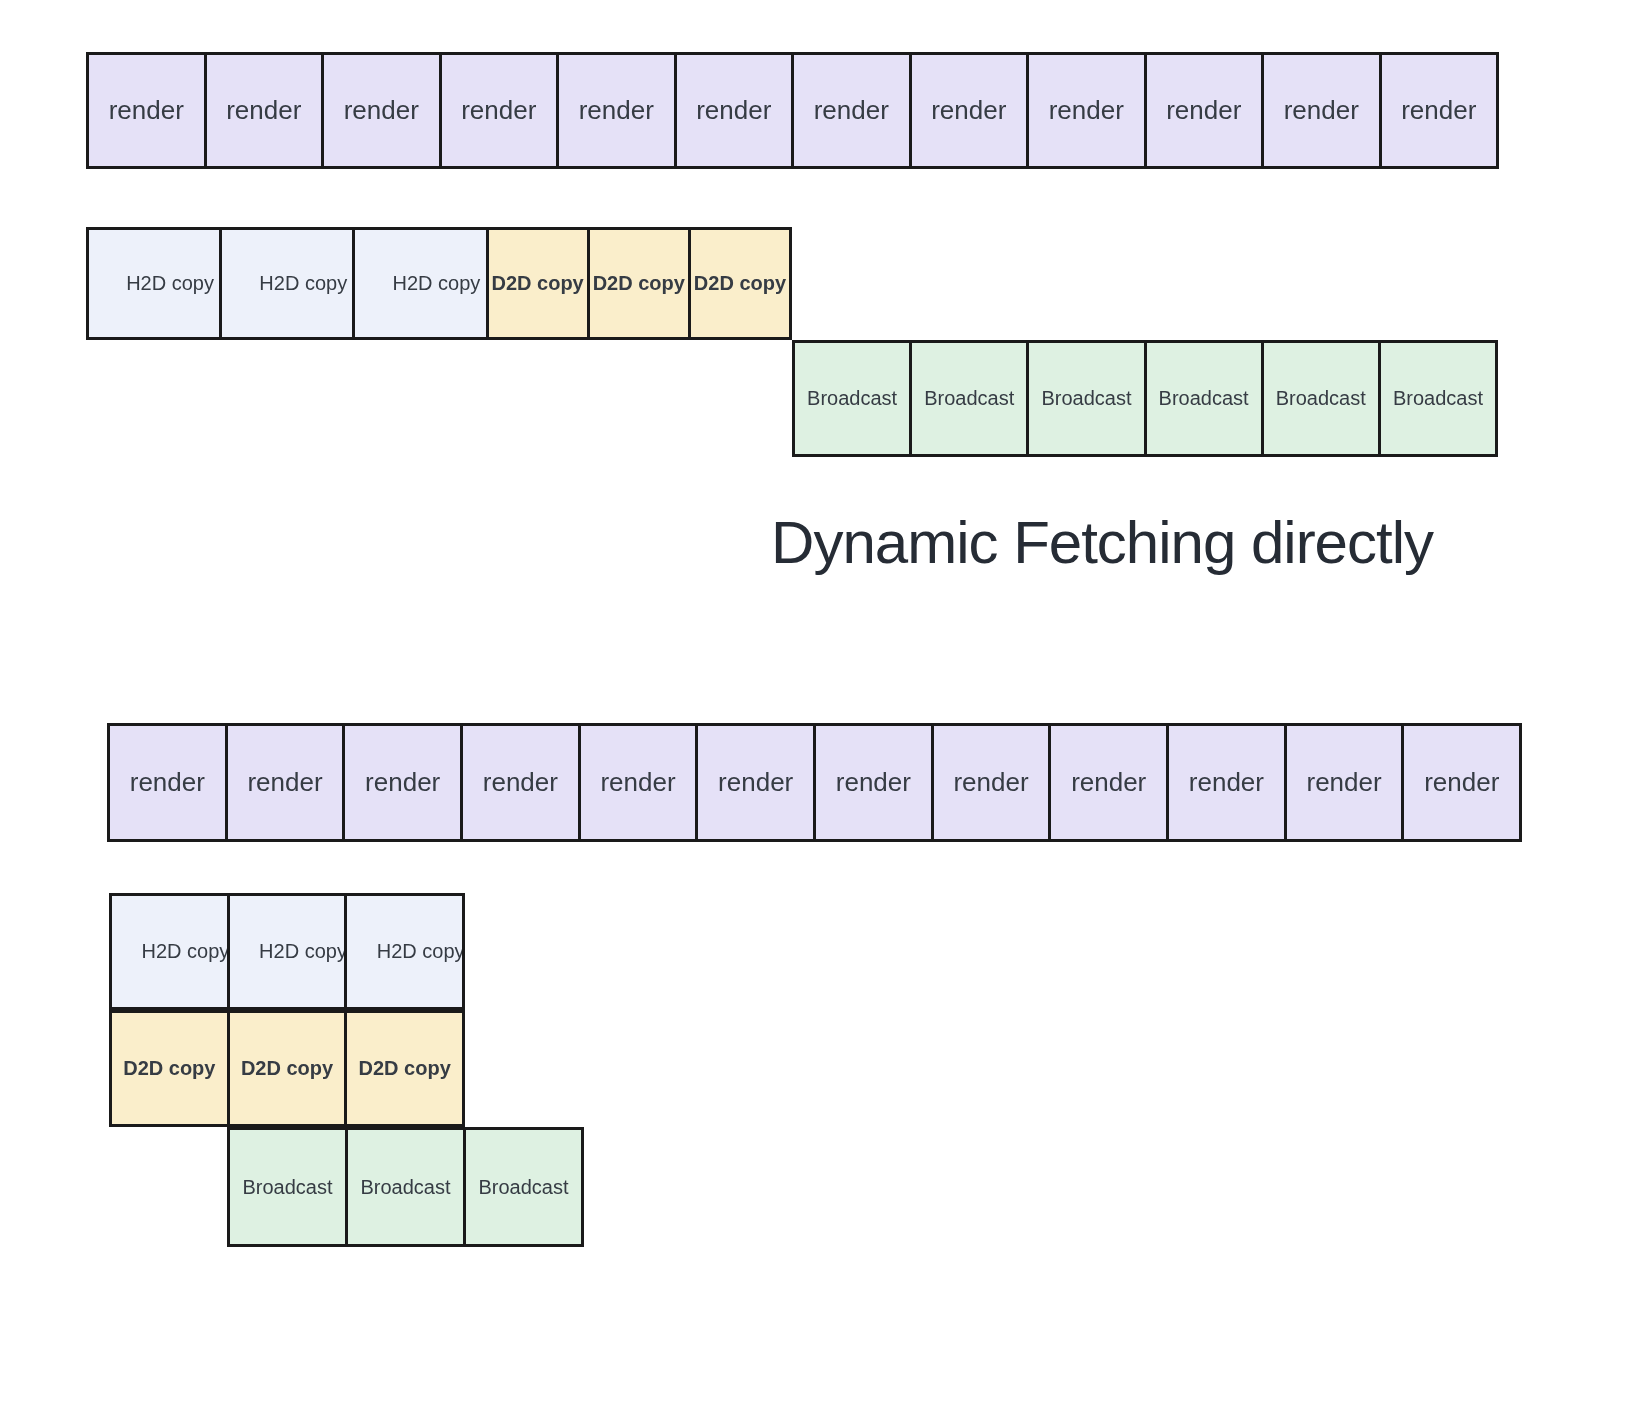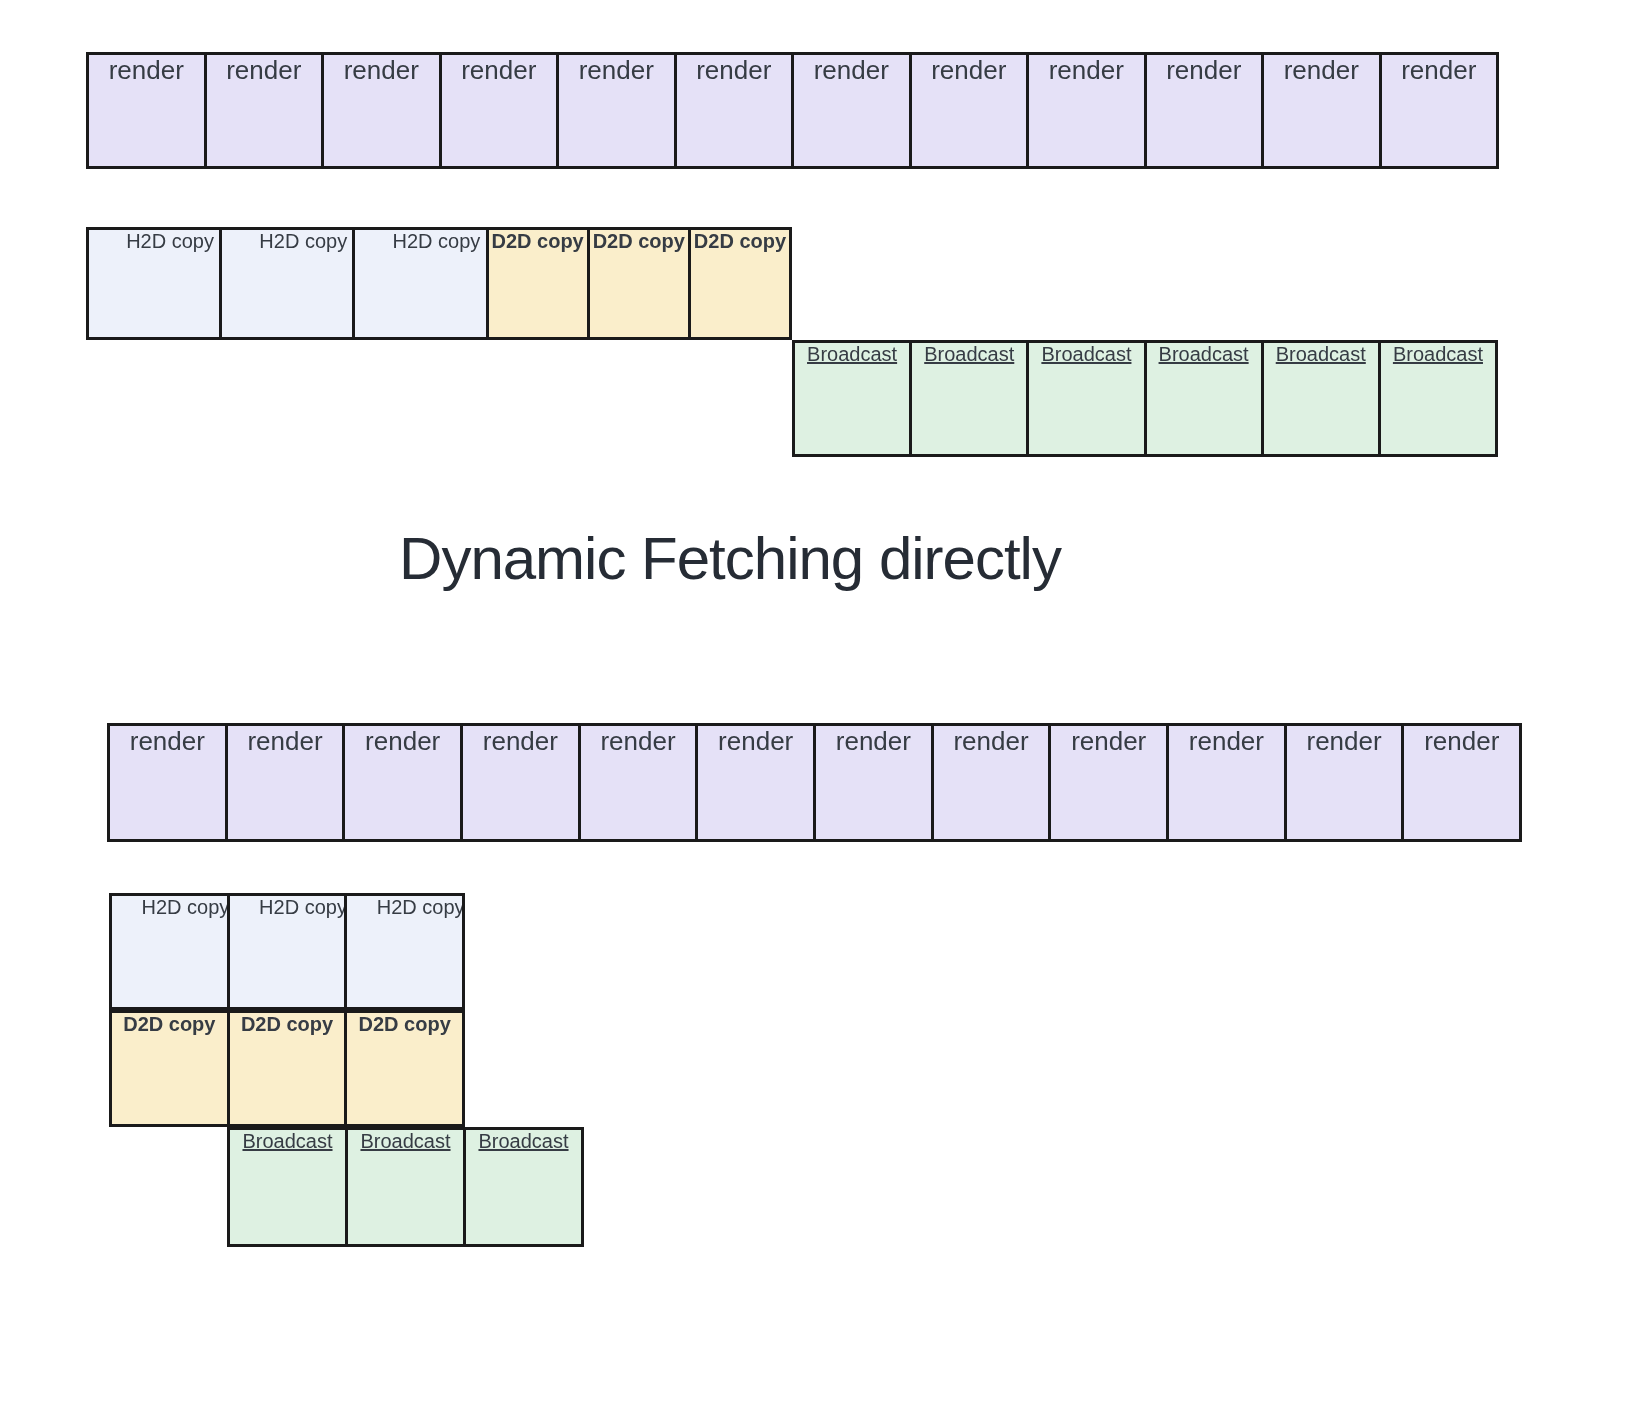--- a/index.html
+++ b/index.html
@@ -14,46 +14,46 @@
   .row {
     position: absolute;
     display: flex;
     box-sizing: border-box;
     border: 3px solid var(--border, #1a1a1a);
     background: #ffffff;
   }
   .box {
     flex: 1 1 0;
     display: flex;
-    align-items: flex-start;
+    align-items: center;
     justify-content: center;
     color: var(--box_text, #363c44);
     white-space: nowrap;
     overflow: hidden;
   }
   .box + .box { border-left: 3px solid var(--border, #1a1a1a); }
   .box.render    { background: var(--render_fill, #e5e1f7);  font-size: 26px; }
   .box.h2d       { background: var(--h2d_fill, #edf1fa);     font-size: 20px; padding-left: 32px; }
   .box.d2d       { background: var(--d2d_fill, #faeecb);     font-size: 20px; font-weight: bold; }
-  .box.broadcast { background: var(--broadcast_fill, #def1e2); font-size: 20px; text-decoration: underline; }
+  .box.broadcast { background: var(--broadcast_fill, #def1e2); font-size: 20px; }
 
   .section-title {
     position: absolute;
     text-align: center;
     color: var(--title_text, #262c35);
     font-size: 60px;
     line-height: 1.15;
     letter-spacing: -1px;
   }
 
   
   #s1-render    { left: 86px;  top: 52px;   width: 1413px; height: 117px; }
   #s1-copy      { left: 86px;  top: 227px;  width: 706px;  height: 113px; }
   #s1-broadcast { left: 792px; top: 340px;  width: 706px;  height: 117px; }
-  #s1-title     { left: 27px;  top: 524px;  width: 1406px; }
+  #s1-title     { left: 27px;  top: 508px;  width: 1406px; text-align: right; }
 
   
   #s2-render    { left: 107px; top: 723px;  width: 1415px; height: 119px; }
   #s2-h2d       { left: 109px; top: 893px;  width: 356px;  height: 117px; }
   #s2-d2d       { left: 109px; top: 1010px; width: 356px;  height: 117px; }
   #s2-broadcast { left: 227px; top: 1127px; width: 357px;  height: 120px; }
   #s2-title     { left: 22px;  top: 1296px; width: 1600px; }
 </style>
 </head>
 <body>

